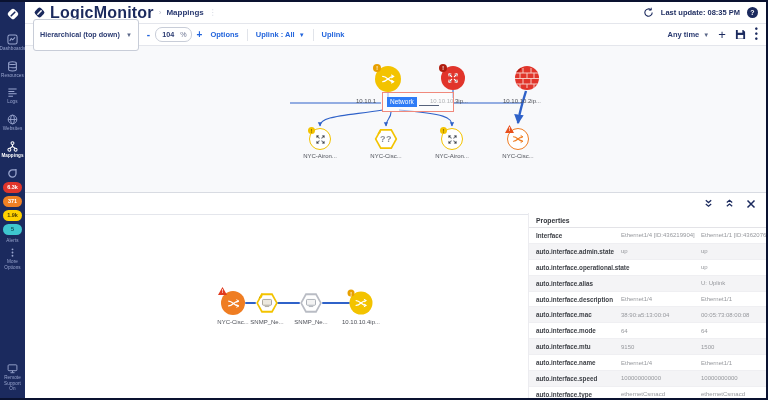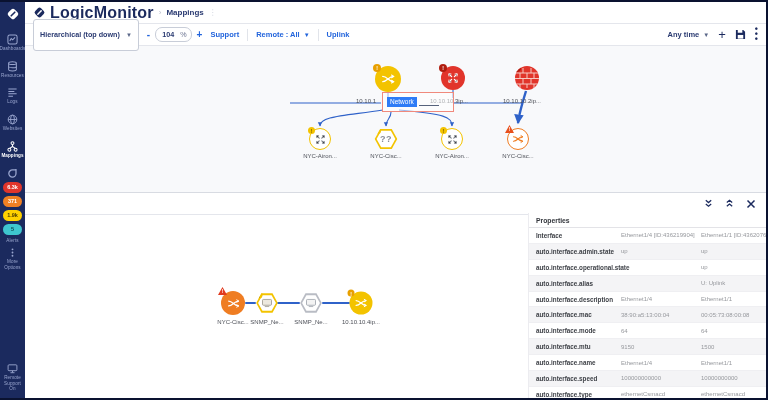--- a/index.html
+++ b/index.html
@@ -162,39 +162,47 @@
     <div class="brand">
       <svg width="13" height="13" viewBox="0 0 14 14">
           <rect x="2.6" y="2.6" width="8.8" height="8.8" rx="2.4" transform="rotate(45 7 7)" fill="#1b2a5e"></rect>
           <path d="M5.2,8.8 L8.8,5.2" stroke="#fff" stroke-width="1.6" stroke-linecap="round"></path>
         </svg>
       <span class="brand-text">LogicMonitor</span>
     </div>
     <span class="crumb-sep">›</span>
     <span class="crumb">Mappings</span>
     <span class="crumb-dots">⋮</span>
+    <div class="hdr-right">
+      <svg width="11" height="11" viewBox="0 0 12 12" fill="none" stroke="#1b2a5e" stroke-width="1.2">
+          <path d="M10,6 a4,4 0 1 1 -1.2,-2.8"></path>
+          <path d="M9,0.8 V3.4 H6.4" stroke-width="1"></path>
+        </svg>
+      <span class="last-update">Last update: 08:35 PM</span>
+      <div class="help-btn">?</div>
+    </div>
   </header>
 
   <div class="toolbar">
     <div class="layout-select">
       <span>Hierarchical (top down)</span>
       <span class="caret">▼</span>
     </div>
     <div class="zoom-group">
       <button class="zoom-btn">-</button>
       <div class="zoom-box">
         <span class="zoom-val">104</span>
         <span class="zoom-pct">%</span>
       </div>
       <button class="zoom-btn">+</button>
     </div>
-    <button class="tb-link">Support</button>
+    <button class="tb-link">Options</button>
     <div class="tb-sep"></div>
     <button class="tb-link">
-      <span>Remote : All</span>
+      <span>Uplink : All</span>
       <span class="caret" style="color:#2264dc">▼</span>
     </button>
     <div class="tb-sep"></div>
     <button class="tb-link">Uplink</button>
     <div class="tb-right">
       <div class="time-filter">
         <span>Any time</span>
         <span class="caret">▼</span>
       </div>
       <button class="plus-btn">+</button>

